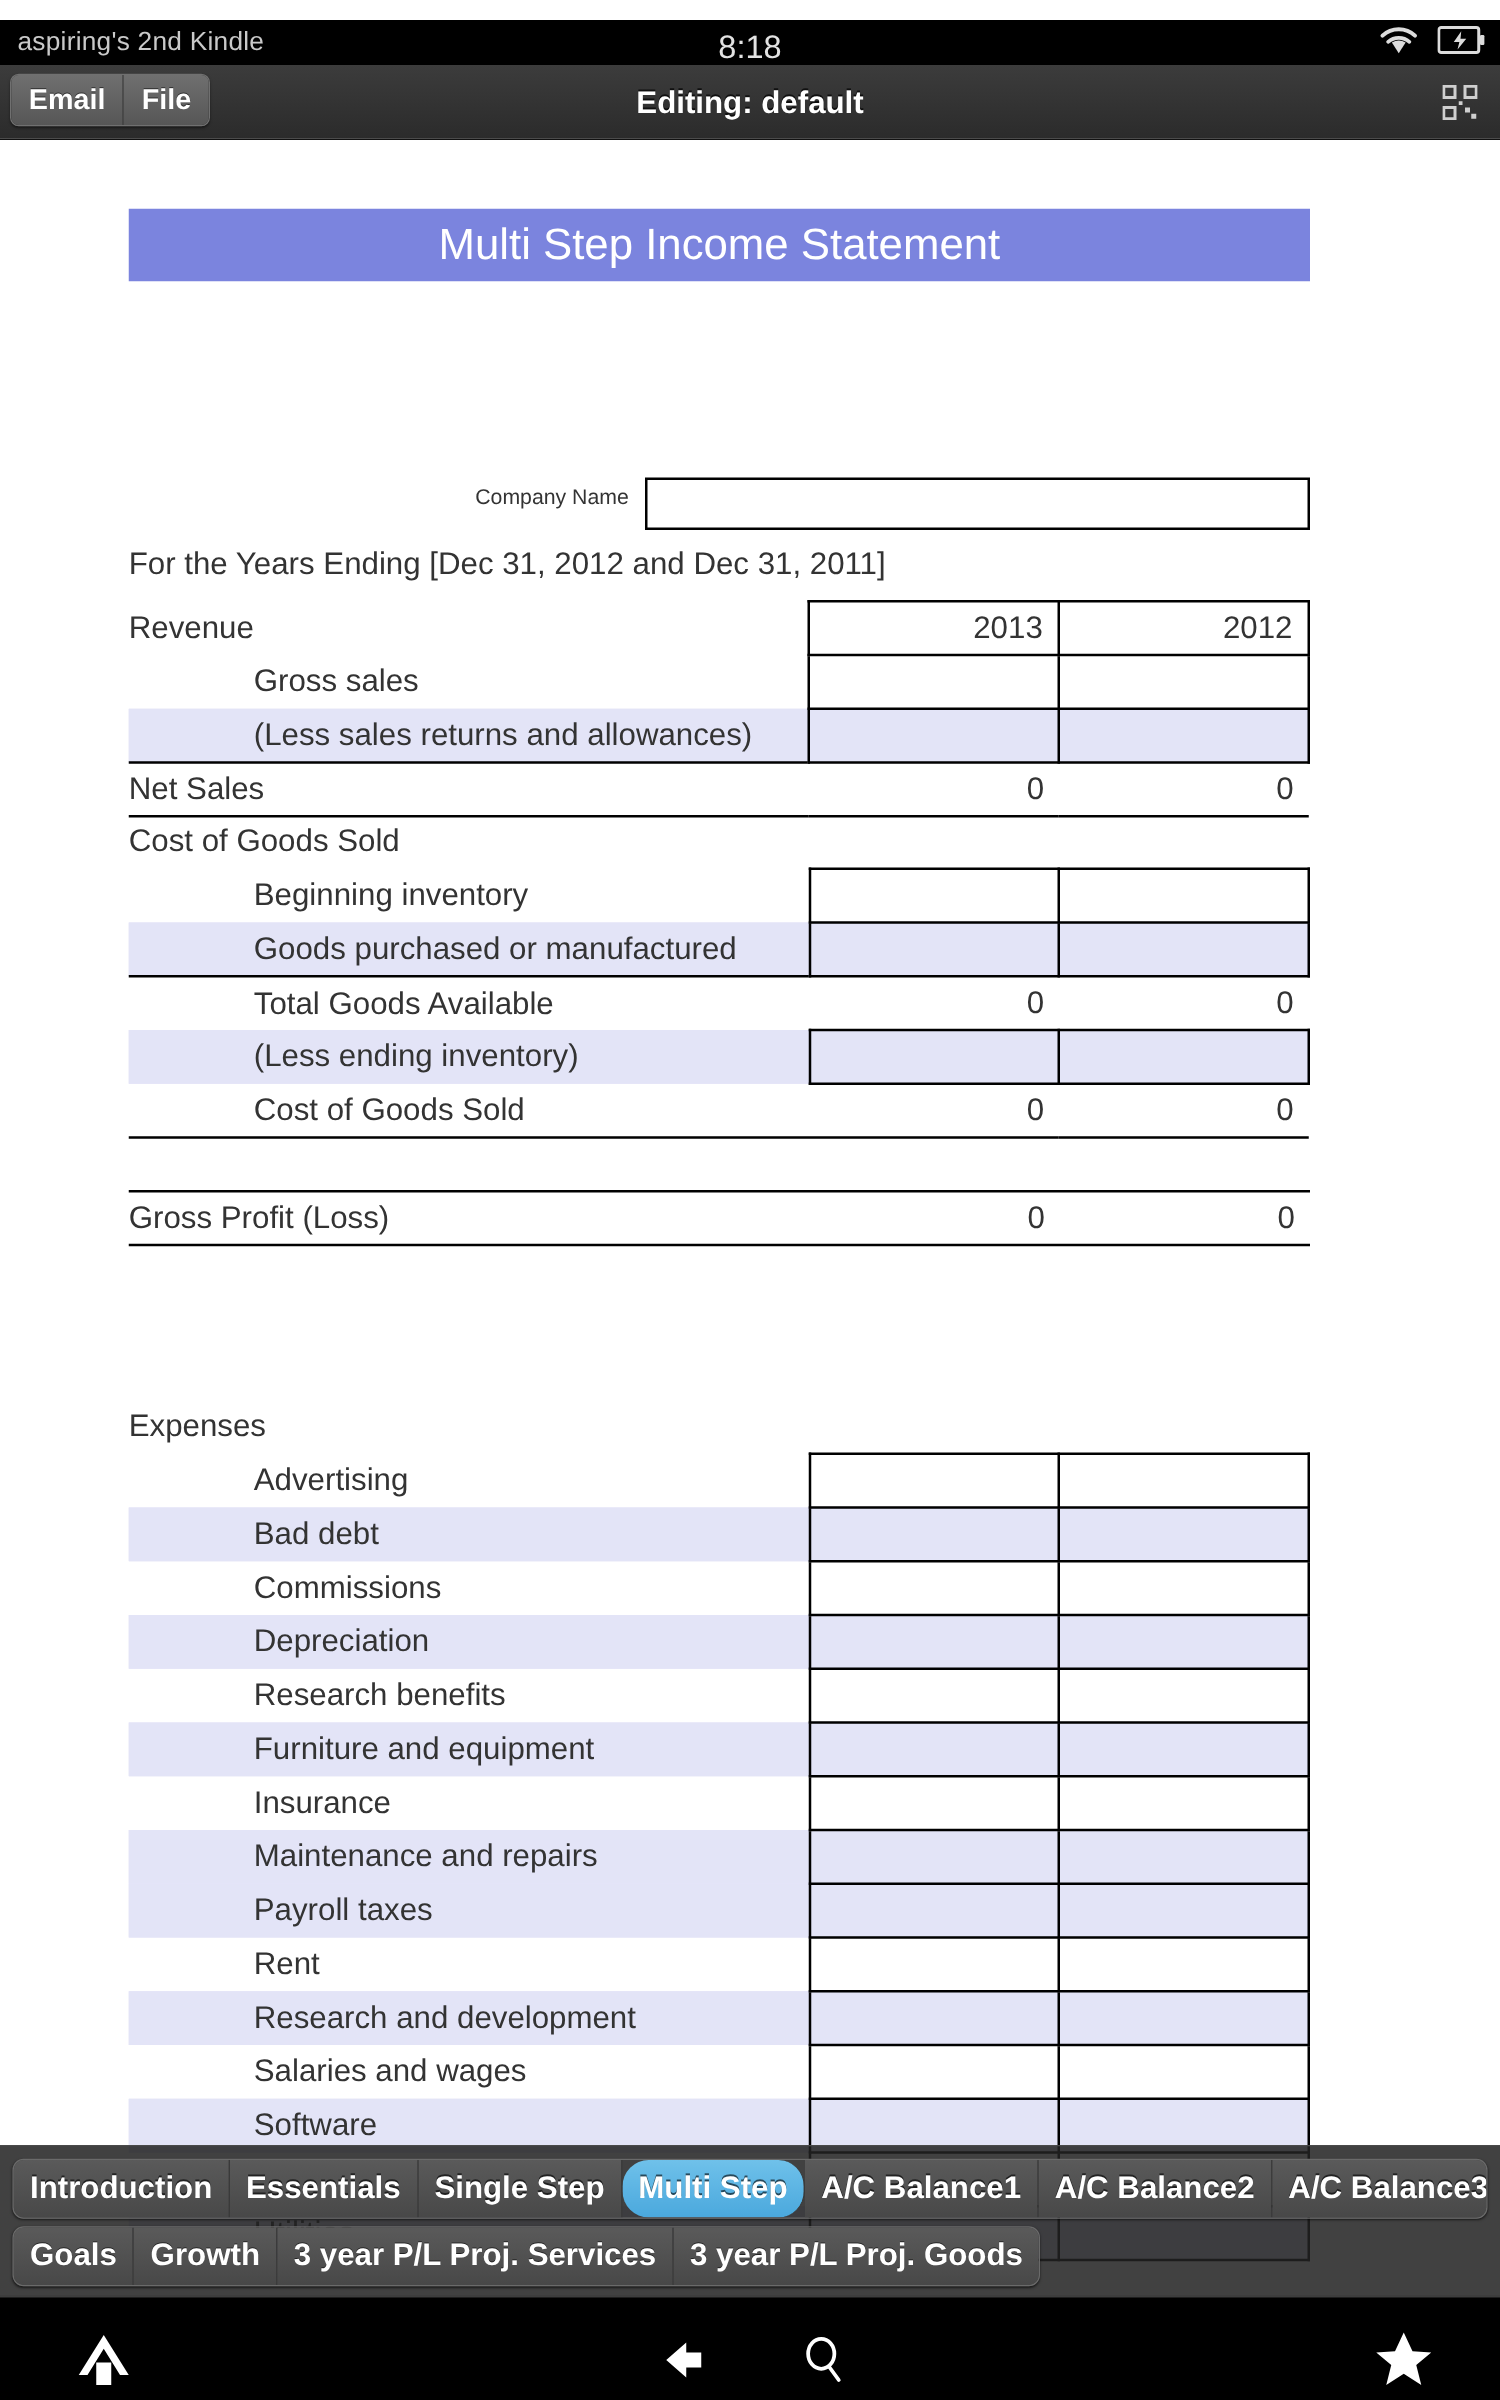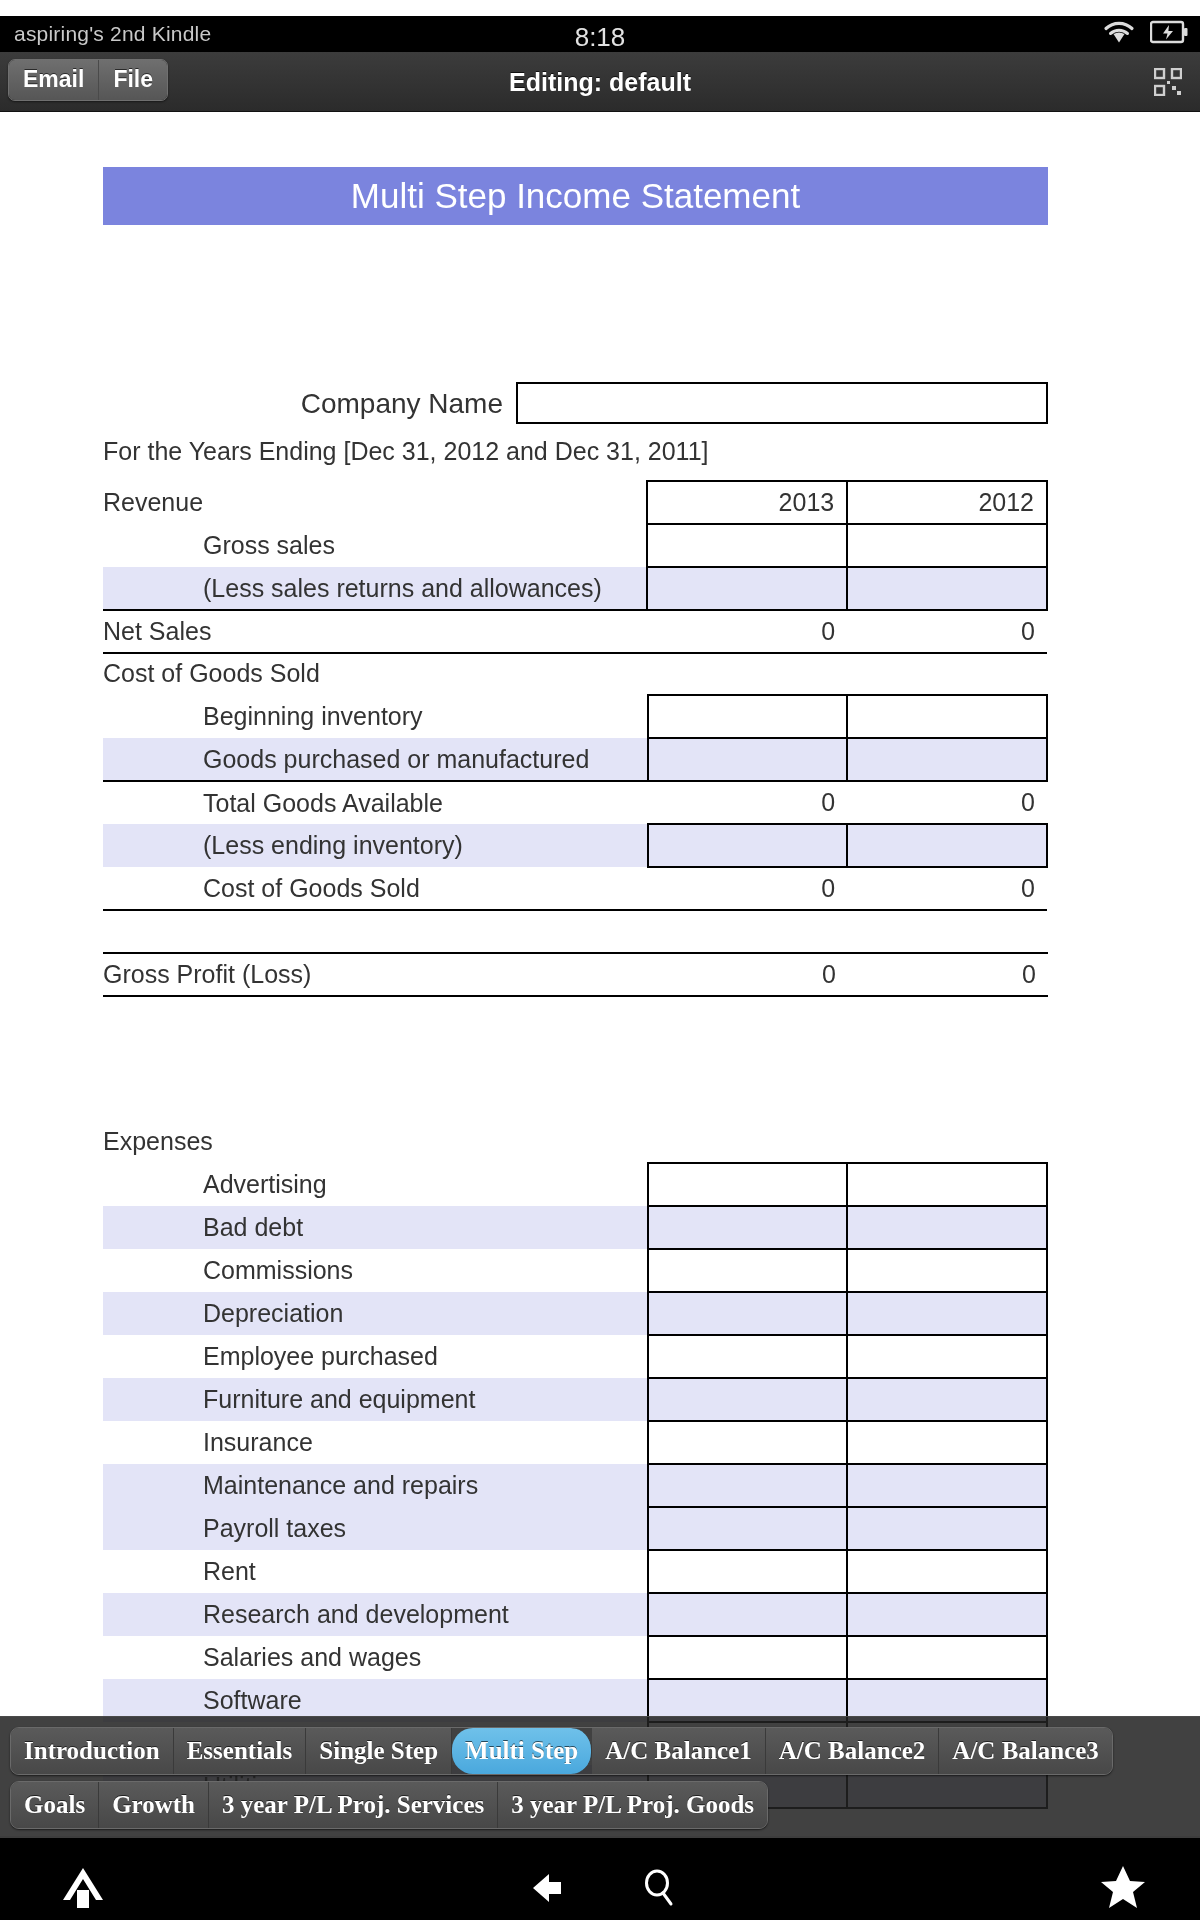--- a/index.html
+++ b/index.html
@@ -65,21 +65,21 @@
     position: absolute; left: 103px; top: 55px; width: 945px; height: 58px;
     background: #7b84de; color: #ffffff;
     font-size: 35px; text-align: center; line-height: 58px;
   }
 
   .row-company {
     position: absolute; left: 103px; top: 270px; width: 945px; height: 42px;
   }
   .lbl-company {
     position: absolute; right: 545px; top: 6px;
-    font-size: 28px; color: #333;
+    font-size: 17px; color: #333;
   }
   .inp-company {
     position: absolute; left: 413px; top: 0; width: 532px; height: 42px;
     border: 2px solid #000; background: #fff; font-size: 23px;
     padding: 0 8px; font-family: "Liberation Sans", sans-serif;
   }
   .line-years {
     position: absolute; left: 103px; top: 325px; width: 945px;
     text-align: left; font-size: 25px; color: #333;
   }
@@ -109,21 +109,21 @@
     display: flex; border-radius: 9px; overflow: hidden;
     border: 1px solid #6a6a6a;
     box-shadow: 0 1px 2px rgba(0,0,0,.6);
   }
   .tab {
     font-size: 25px; font-weight: bold; color: #ffffff;
     padding: 10px 13px 11px; line-height: 1;
     background: linear-gradient(#5a5a5a, #484848);
     border-right: 1px solid #3a3a3a;
     text-shadow: 0 -1px 0 rgba(0,0,0,.6);
-    cursor: pointer; white-space: nowrap; font-family: Liberation Serif, serif;
+    cursor: pointer; white-space: nowrap;
   }
   .tab:last-child { border-right: none; }
   .tab.active {
     background: linear-gradient(#6fc1ea, #4aa8dd);
     color: #ffffff;
     border-radius: 21px;
   }
 
   
   .navbar {
@@ -286,21 +286,21 @@
               <td class="c-label">Commissions</td>
               <td class="c-num boxed"></td>
               <td class="c-num boxed"></td>
             </tr>
             <tr class="alt">
               <td class="c-label">Depreciation</td>
               <td class="c-num boxed"></td>
               <td class="c-num boxed"></td>
             </tr>
             <tr>
-              <td class="c-label">Employee purchased</td>
+              <td class="c-label">Research benefits</td>
               <td class="c-num boxed"></td>
               <td class="c-num boxed"></td>
             </tr>
             <tr class="alt">
               <td class="c-label">Furniture and equipment</td>
               <td class="c-num boxed"></td>
               <td class="c-num boxed"></td>
             </tr>
             <tr>
               <td class="c-label">Insurance</td>

